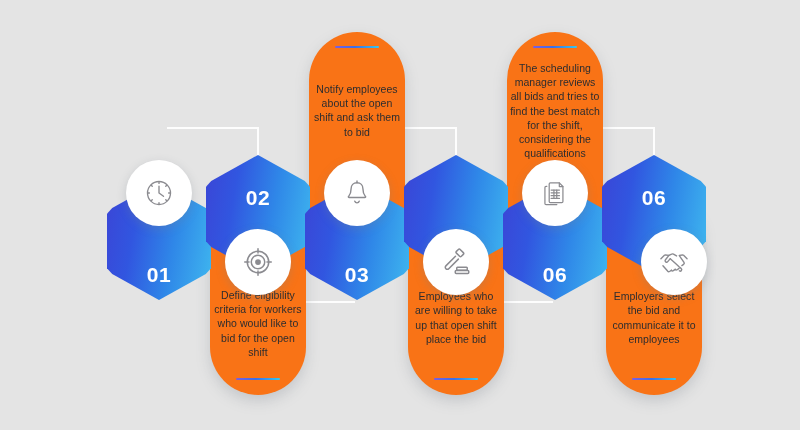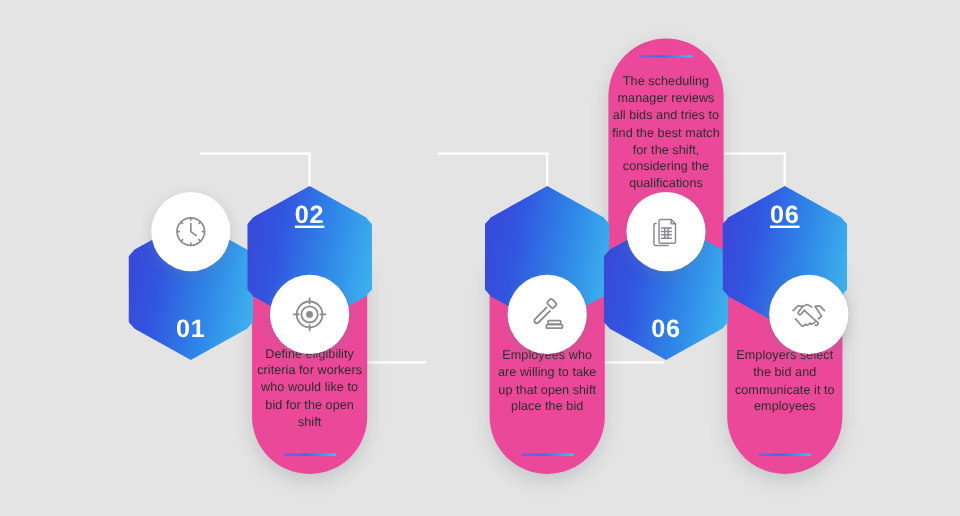--- a/index.html
+++ b/index.html
@@ -15,21 +15,21 @@
   
   .conn{position:absolute;z-index:1;}
   .conn .h,.conn .v{position:absolute;background:#fdfdfd;}
   .conn .h{height:2px;}
   .conn .v{width:2px;}
 
   
   .card{
     position:absolute;
     width:96px;
-    background:#ec4899;
+    background:#f97316;
     z-index:3;
     box-shadow:0 6px 14px rgba(120,125,135,.28);
   }
   .card.top{ border-radius:48px 48px 24px 24px; }
   .card.bot{ border-radius:24px 24px 48px 48px; }
 
   .accent{
     position:absolute;
     left:50%;
     transform:translateX(-50%);
@@ -70,21 +70,21 @@
     position:absolute;
     left:0;width:104px;
     text-align:center;
     color:#ffffff;
     font-size:21px;
     font-weight:bold;
     letter-spacing:.6px;
     z-index:7;
   }
   .hexwrap.numbottom .hexnum{ bottom:13px; }
-  .hexwrap.numtop    .hexnum{ top:13px;text-decoration:underline; }
+  .hexwrap.numtop    .hexnum{ top:31px; }
 
   
   .iconcirc{
     position:absolute;
     left:50%;transform:translateX(-50%);
     width:66px;height:66px;
     border-radius:50%;
     background:#ffffff;
     box-shadow:0 3px 10px rgba(120,128,140,.30);
     z-index:6;
@@ -147,20 +147,37 @@
         <svg width="30" height="30" viewBox="0 0 24 24" fill="none" stroke="#8b8b90" stroke-width="1.2" stroke-linecap="round" stroke-linejoin="round">
           <circle cx="12" cy="12" r="8.6"></circle>
           <circle cx="12" cy="12" r="5.4"></circle>
           <circle cx="12" cy="12" r="2.3" fill="#8b8b90" stroke="none"></circle>
           <path d="M12 1.4v3.4M12 19.2v3.4M1.4 12h3.4M19.2 12h3.4"></path>
         </svg>
       </span>
     </div>
   </div>
 
+  <div class="card top" style="left:309px;top:32px;height:230px;">
+    <div class="accent"></div>
+    <div class="ctext" style="top:50px;">Notify employees about the open shift and ask them to bid</div>
+  </div>
+  <div class="hexwrap numbottom" style="left:305px;top:182px;">
+    <div class="hex"></div>
+    <div class="hexnum">03</div>
+    <div class="iconcirc">
+      <span>
+        <svg width="28" height="28" viewBox="0 0 24 24" fill="none" stroke="#8b8b90" stroke-width="1.2" stroke-linecap="round" stroke-linejoin="round">
+          <path d="M12 3.2c-3.1 0-5.1 2.3-5.1 5.3 0 4.4-1.5 5.6-2.2 6.5-.3.4 0 .9.5.9h13.6c.5 0 .8-.5.5-.9-.7-.9-2.2-2.1-2.2-6.5 0-3-2-5.3-5.1-5.3z"></path>
+          <path d="M12 3.2V1.7"></path>
+          <path d="M10.1 19.1a2 2 0 0 0 3.8 0"></path>
+        </svg>
+      </span>
+    </div>
+  </div>
 
   <div class="card bot" style="left:408px;top:208px;height:187px;">
     <div class="accent"></div>
     <div class="ctext" style="bottom:49px;">Employees who are willing to take up that open shift place the bid</div>
   </div>
   <div class="hexwrap numtop" style="left:404px;top:155px;">
     <div class="hex"></div>
     <div class="iconcirc">
       <span>
         <svg width="30" height="30" viewBox="0 0 24 24" fill="none" stroke="#8b8b90" stroke-width="1.2" stroke-linecap="round" stroke-linejoin="round">

